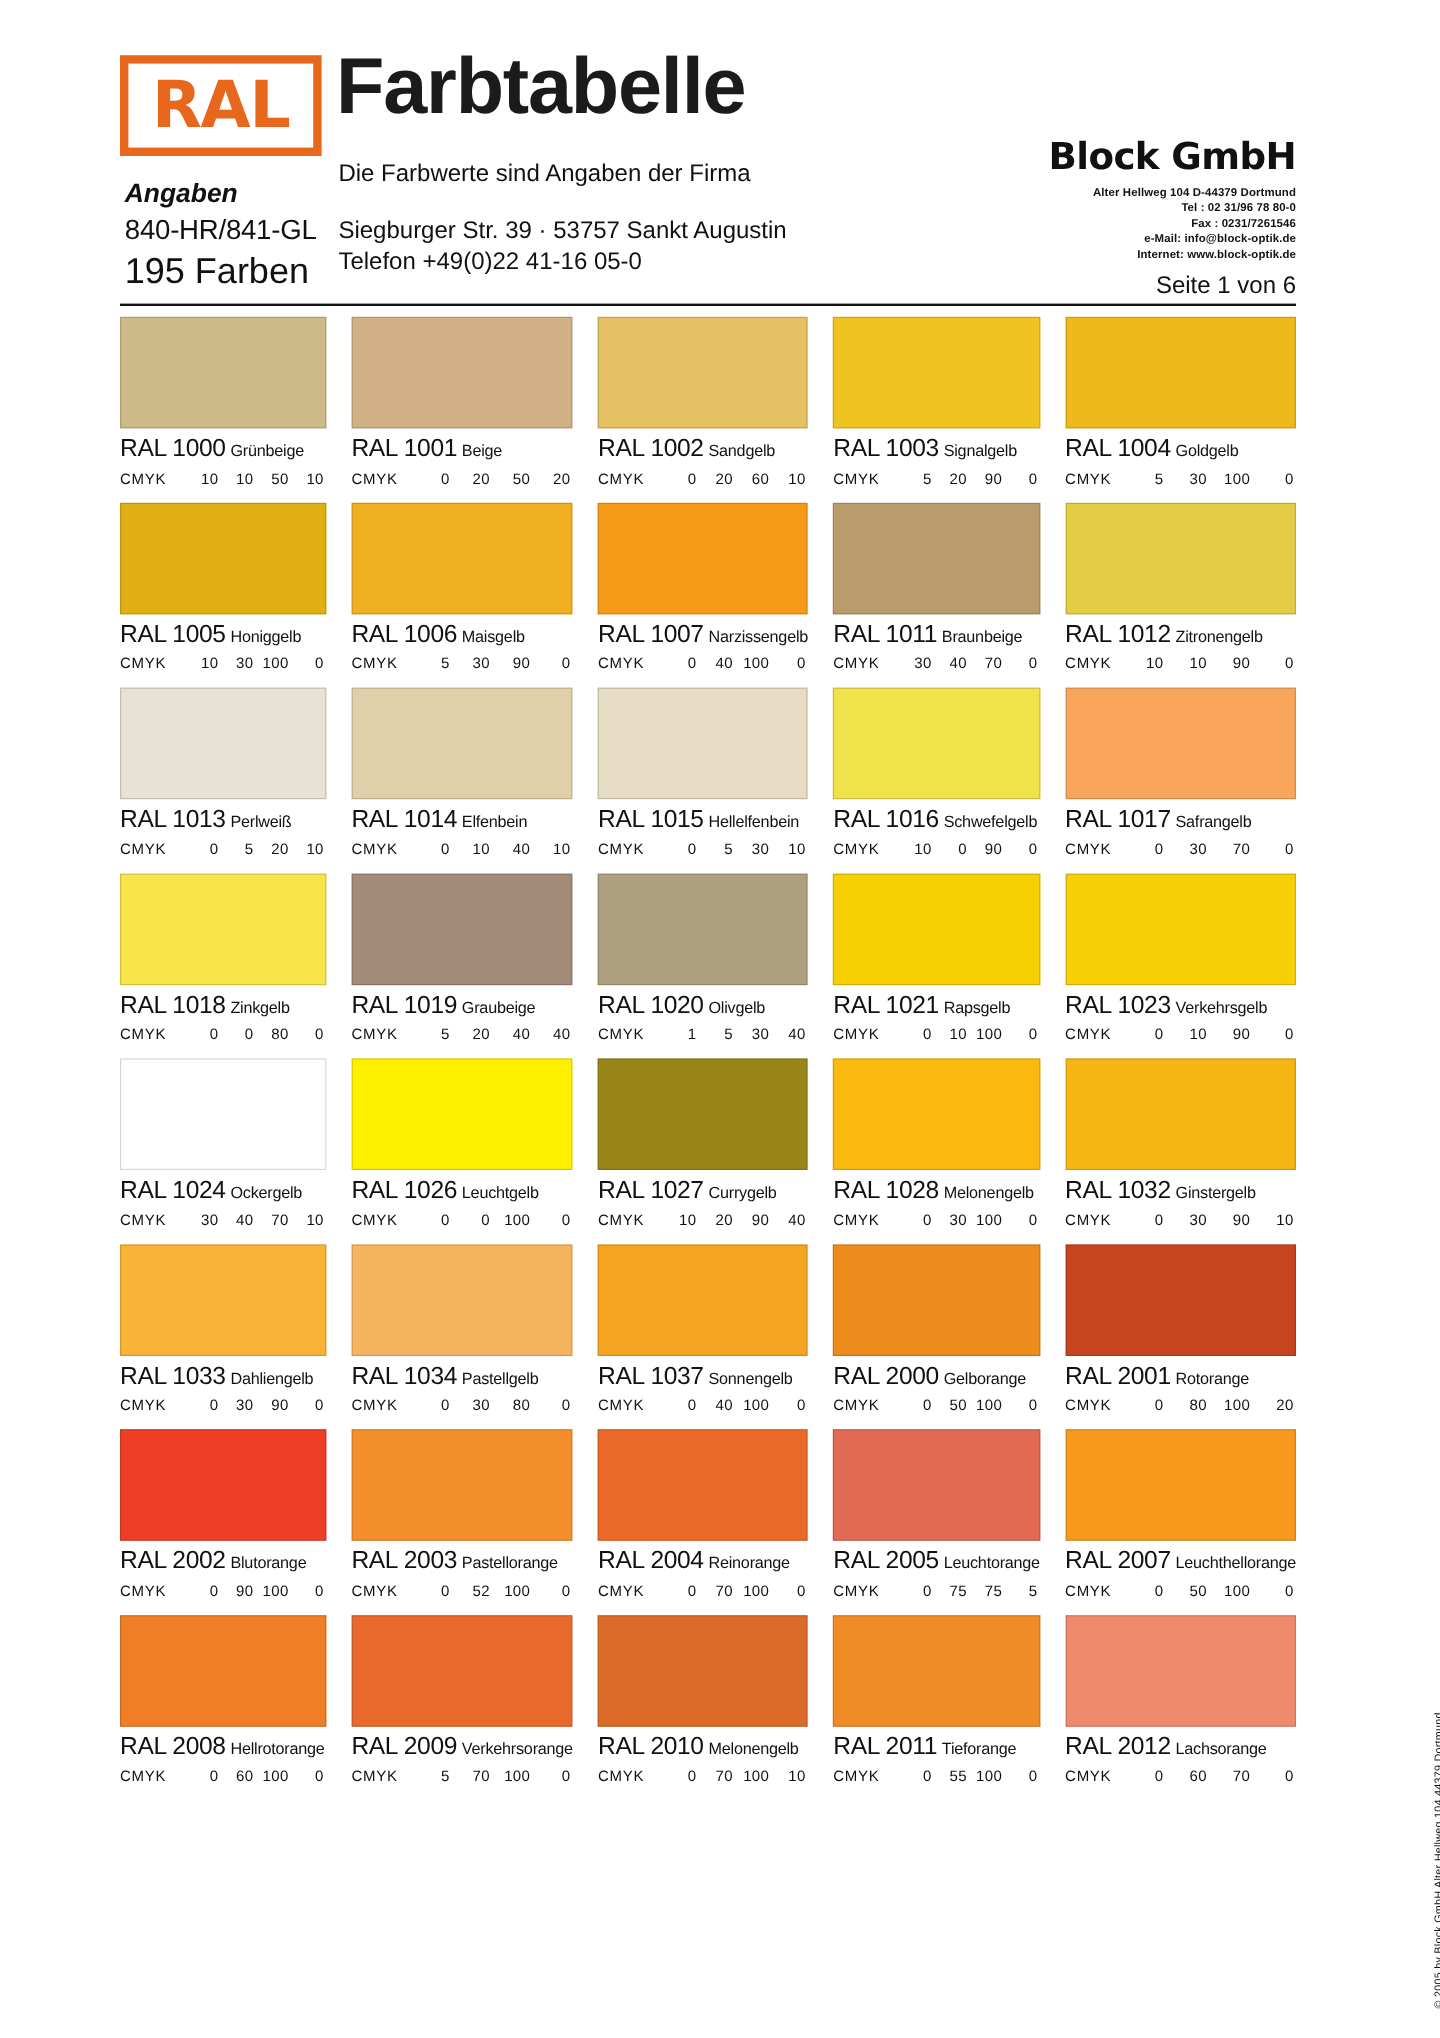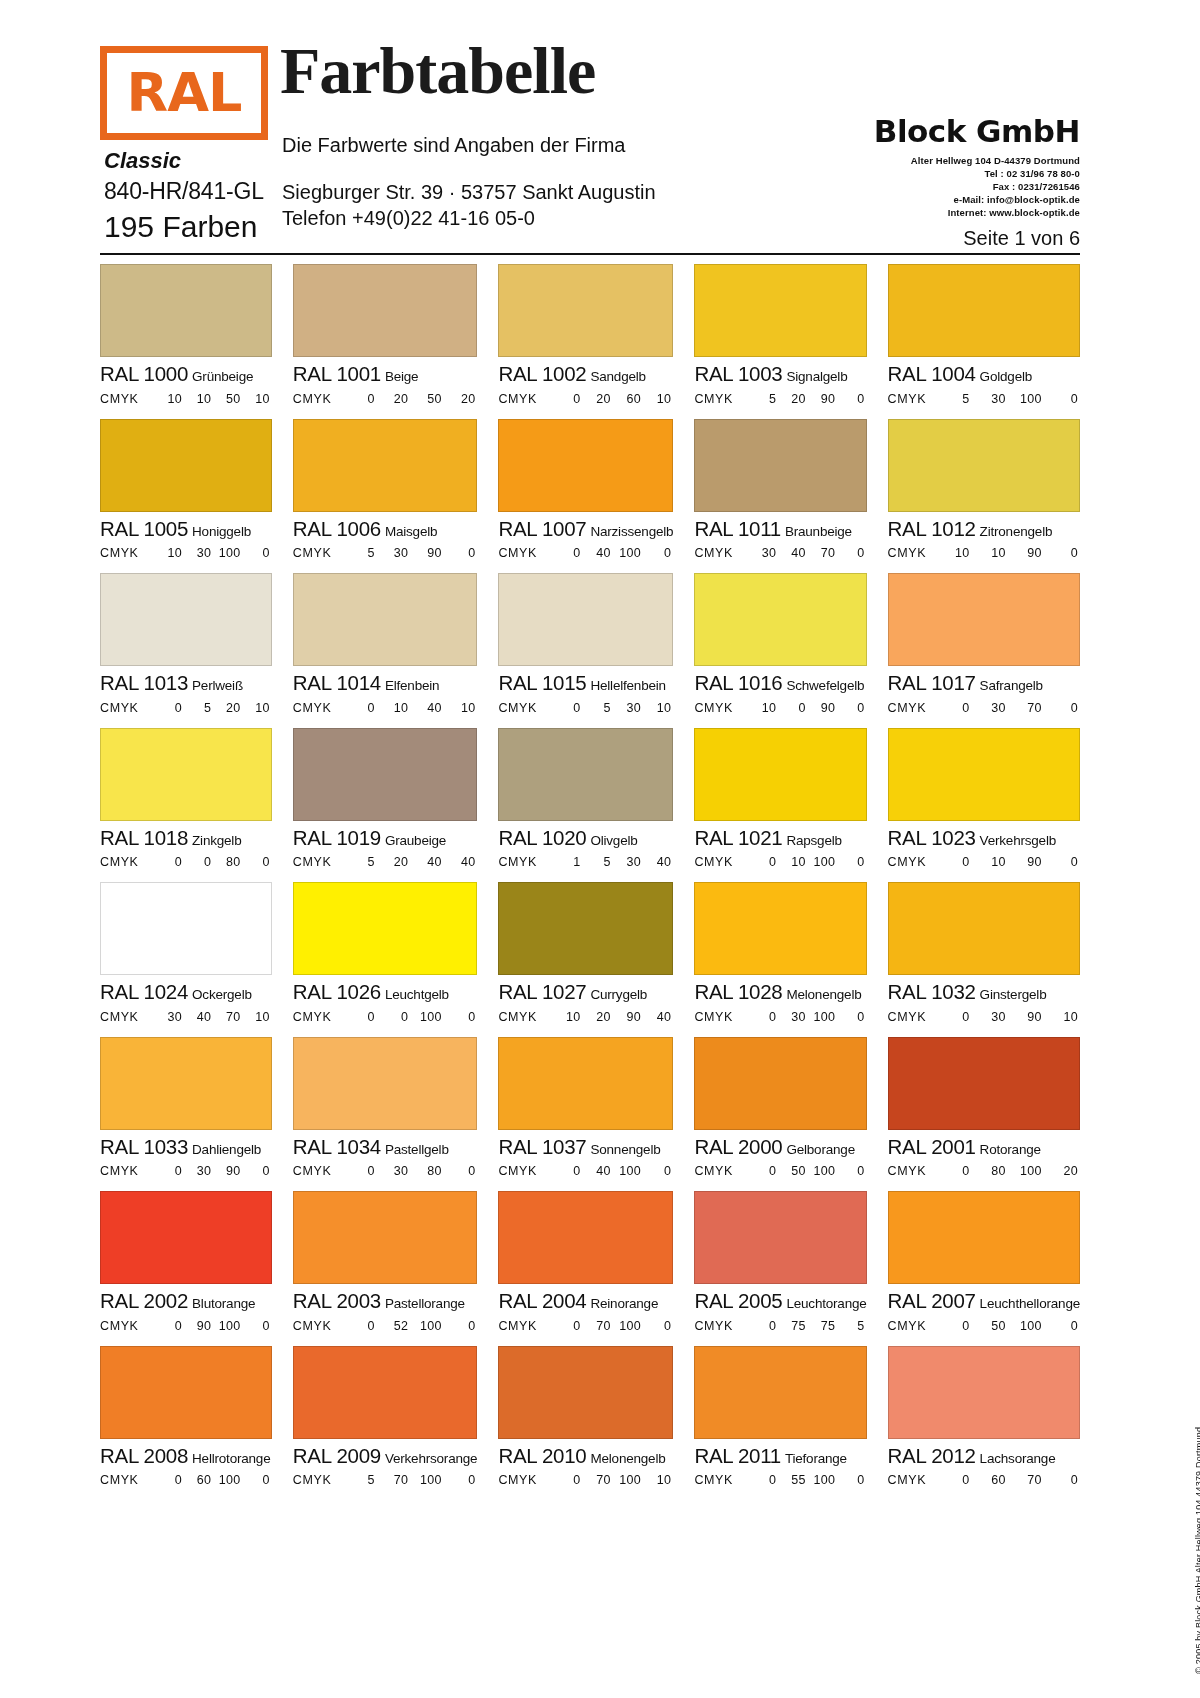--- a/index.html
+++ b/index.html
@@ -28,21 +28,21 @@
     left: 100px;
     top: 38px;
     width: 980px;
     height: 212px;
   }
   .logo-box {
     position: absolute;
     left: 0px;
     top: 8px;
     width: 168px;
-    height: 94px;
+    height: 84px;
     border: 7px solid #E8671C;
     box-sizing: border-box;
     background: #ffffff;
   }
   .logo-text {
     position: absolute;
     left: 0; top: 0;
     width: 100%;
     height: 100%;
     display: flex;
@@ -78,21 +78,21 @@
     left: 4px;
     top: 172px;
     font-size: 30px;
     color: #111;
   }
 
   .title {
     position: absolute;
     left: 180px;
     top: 0px;
-    font-family: Liberation Serif, serif;
+    font-family: Liberation Sans, sans-serif;
     font-weight: bold;
     font-size: 66px;
     letter-spacing: -1px;
     color: #1b1b1b;
     line-height: 1;
   }
   .addr-line {
     position: absolute;
     left: 182px;
     font-size: 20px;
@@ -228,21 +228,21 @@
 <body>
 
 <div class="page">
 
   <div class="header">
 
     <div class="logo-box">
       <div class="logo-text">RAL</div>
     </div>
 
-    <div class="classic">Classic</div>
+    <div class="classic">Angaben</div>
     <div class="subline1">840-HR/841-GL</div>
     <div class="subline2">195 Farben</div>
 
     <div class="title">Farbtabelle</div>
 
     <div class="addr-line addr-0">Die Farbwerte sind Angaben der Firma</div>
     <div class="addr-line addr-2">Siegburger Str. 39 · 53757 Sankt Augustin</div>
     <div class="addr-line addr-3">Telefon +49(0)22 41-16 05-0</div>
 
     <div class="company">

